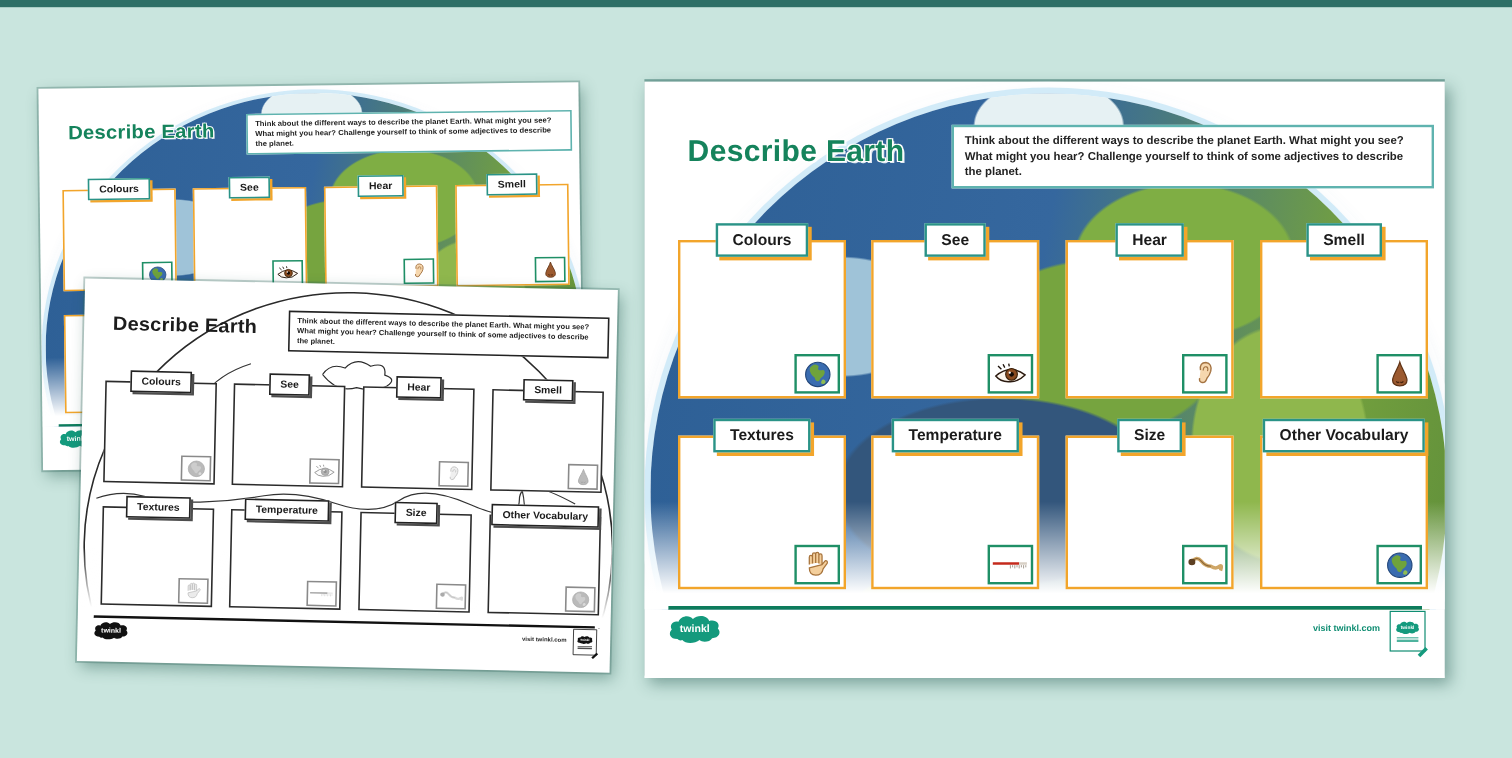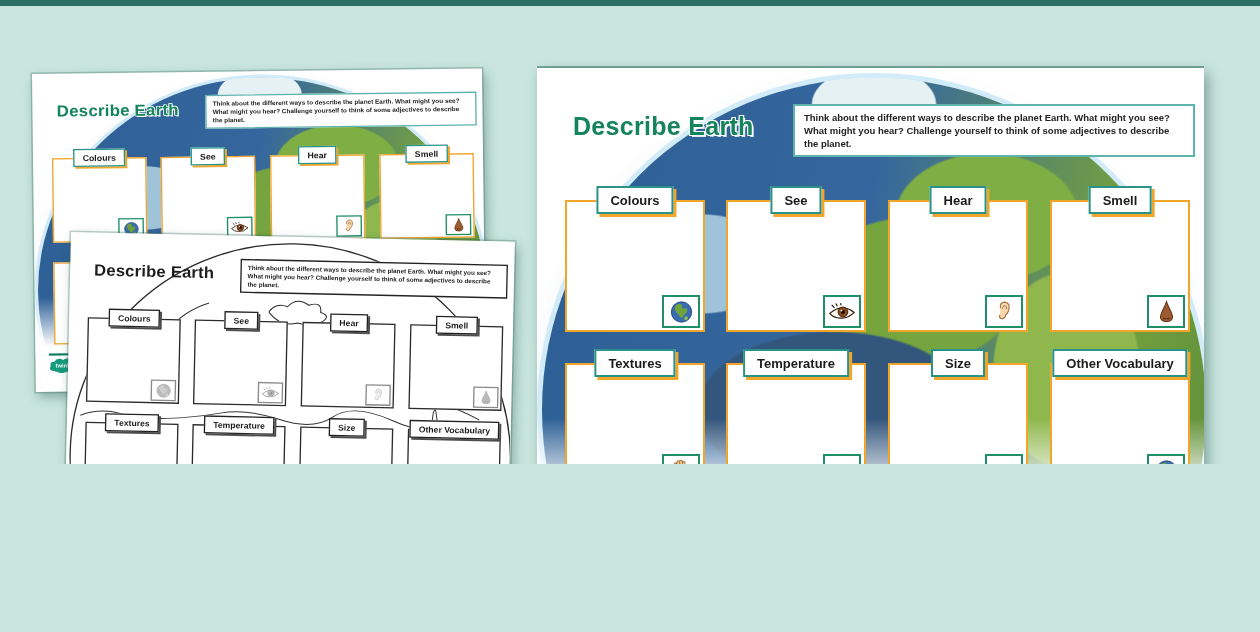--- a/index.html
+++ b/index.html
@@ -4,21 +4,21 @@
 <style>
   :root{
     --mint:#c9e5de; --strip:#2d6f66;
     --green-title:#15835c; --orange:#f2a52b; --teal:#2a9387;
     --icon-green:#1f8f66; --footer-green:#0d7c5c; --logo-green:#149a7d;
     --ink:#262626;
   }
   *{margin:0;padding:0;box-sizing:border-box;}
   html,body{width:1260px;height:632px;overflow:hidden;}
   body{font-family:"Liberation Sans","DejaVu Sans",sans-serif;background:var(--mint);}
-  .stage{position:relative;width:1260px;height:464px;background:var(--mint);overflow:hidden;}
+  .stage{position:relative;width:1260px;height:632px;background:var(--mint);overflow:hidden;}
   .top-strip{position:absolute;left:0;top:0;width:100%;height:6px;background:var(--strip);}
 
   
   .sheet{position:absolute;background:#fff;
          box-shadow:0 0 0 1.5px rgba(45,100,90,.30), 3px 5px 12px rgba(30,85,75,.42);}
   .sheet--back{left:32px;top:74px;width:450px;height:318px;transform:rotate(-0.7deg);
                transform-origin:top left;z-index:1;overflow:hidden;}
   .sheet--bw{left:71px;top:232px;width:444px;height:319px;transform:rotate(1.25deg);
              transform-origin:top left;z-index:2;overflow:hidden;}
   .sheet--main{left:537px;top:68px;width:667px;height:497px;z-index:1;overflow:hidden;

